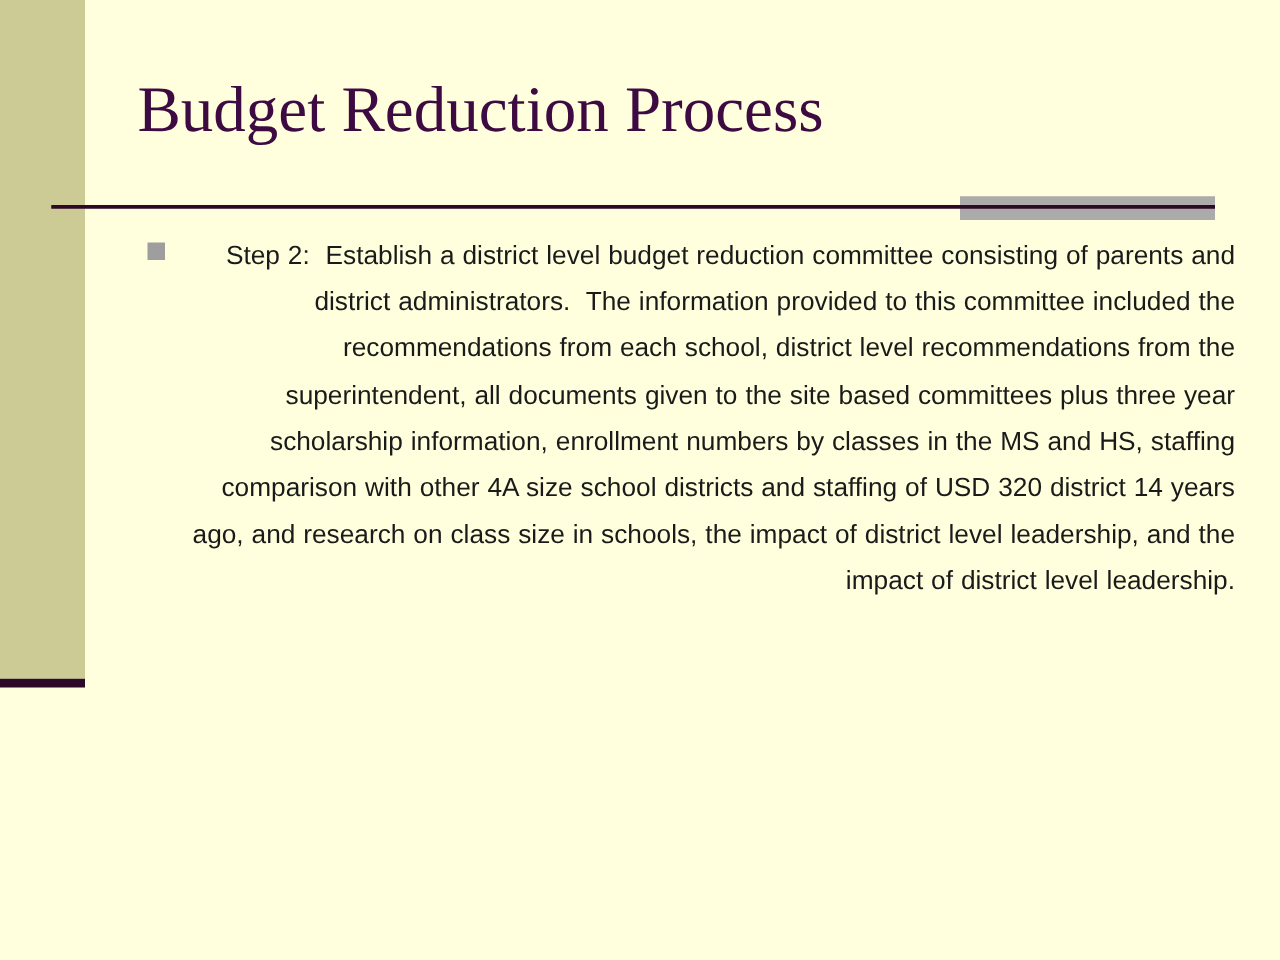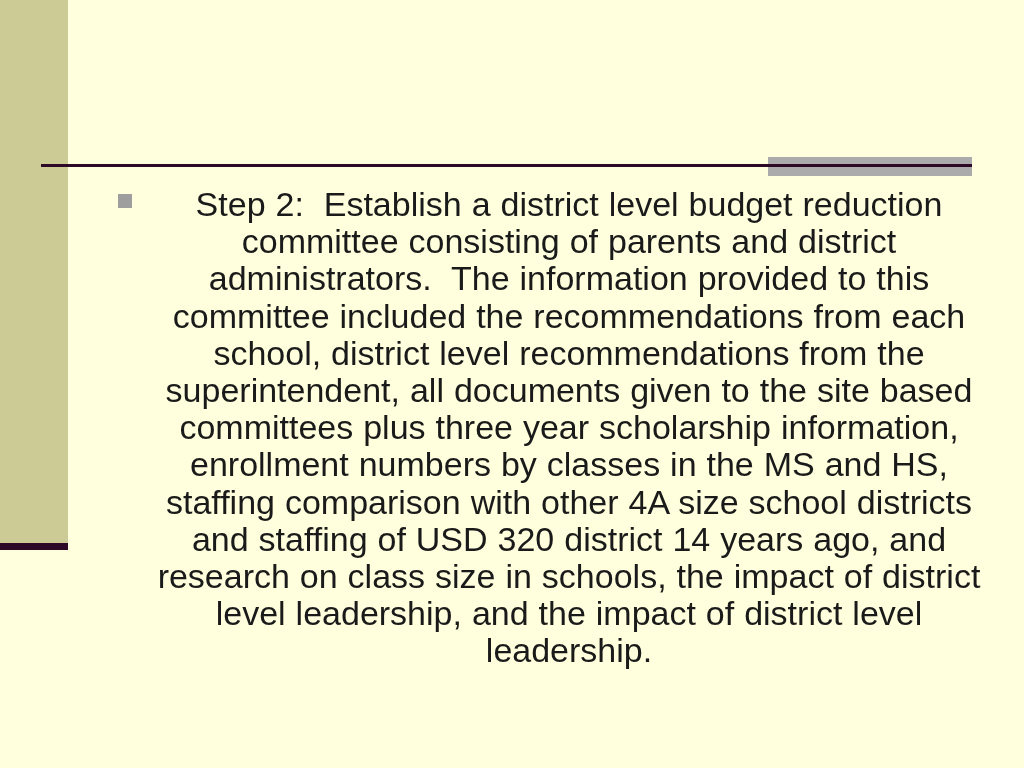--- a/index.html
+++ b/index.html
@@ -88,36 +88,37 @@
     position: absolute;
     left: 0px;
     top: 8px;
     width: 14px;
     height: 14px;
     background: #9E9E9E;
   }
   .bullet-text {
     display: block;
     font-family: "Liberation Sans", sans-serif;
-    font-size: 34px;
+    font-size: 21px;
     line-height: 37.2px;
     color: #1A1A1A;
-    text-align: center;
+    text-align: right;
     white-space: pre-wrap;
     word-spacing: 0.5px;
   }
 </style>
 </head>
 <body>
 
 <div class="slide">
 
   <div class="sidebar-band"></div>
   <div class="sidebar-foot-rule"></div>
 
+  <div class="slide-title">Budget Reduction Process</div>
 
   <div class="title-accent-block"></div>
   <div class="title-rule"></div>
 
   <div class="body-area">
     <div class="bullet-row">
       <span class="bullet-marker"></span>
       <span class="bullet-text">Step 2:  Establish a district level budget reduction committee consisting of parents and district administrators.  The information provided to this committee included the recommendations from each school, district level recommendations from the superintendent, all documents given to the site based committees plus three year scholarship information, enrollment numbers by classes in the MS and HS, staffing comparison with other 4A size school districts and staffing of USD 320 district 14 years ago, and research on class size in schools, the impact of district level leadership, and the impact of district level leadership.</span>
     </div>
   </div>

